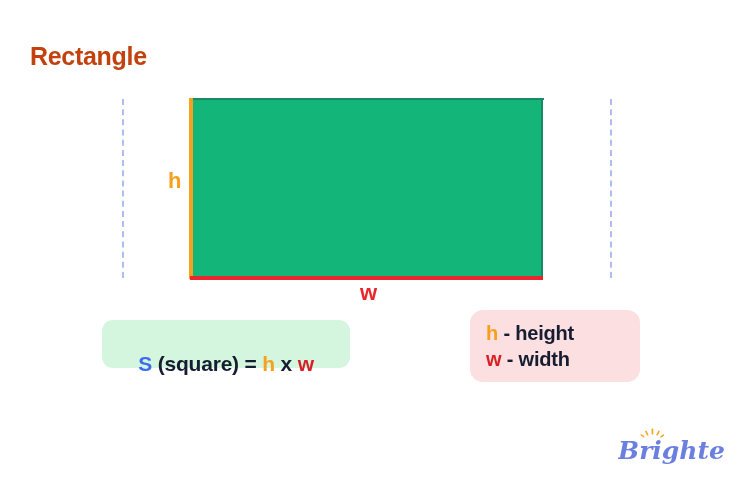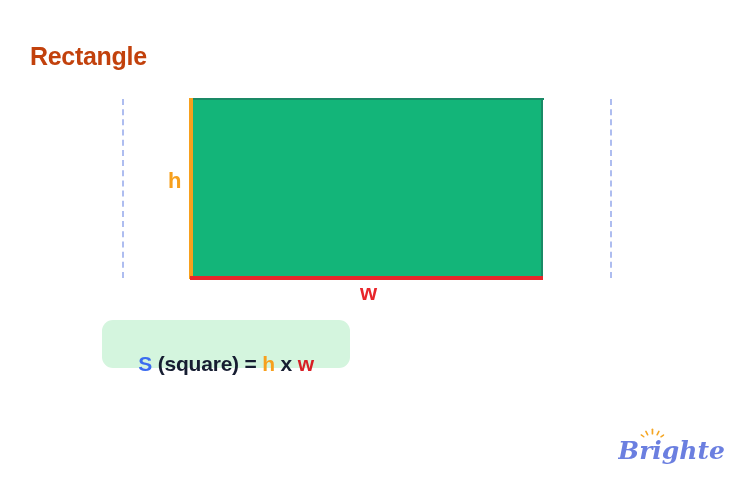--- a/index.html
+++ b/index.html
@@ -171,20 +171,28 @@
 
   <div id="label-h">h</div>
   <div id="label-w">w</div>
 
   <div id="formula-box">
     <div id="formula-text">
       <span class="tok-s">S</span><span class="tok-dark"> (square) = </span><span class="tok-h">h</span><span class="tok-dark"> x </span><span class="tok-w">w</span>
     </div>
   </div>
 
+  <div id="legend-box">
+    <div class="legend-row">
+      <span class="tok-h">h</span><span class="tok-dark"> - </span><span class="tok-dark">height</span>
+    </div>
+    <div class="legend-row">
+      <span class="tok-w">w</span><span class="tok-dark"> - </span><span class="tok-dark">width</span>
+    </div>
+  </div>
 
   <div id="brand-logo">
     <svg width="108" height="40" viewBox="0 0 108 40" xmlns="http://www.w3.org/2000/svg">
 
       <g fill="#f5a623">
         <rect x="33.6" y="0.5" width="1.7" height="6" rx="0.85"></rect>
         <rect x="28.0" y="2.4" width="1.6" height="5.4" rx="0.8" transform="rotate(-28 28.8 5.1)"></rect>
         <rect x="39.2" y="2.4" width="1.6" height="5.4" rx="0.8" transform="rotate(28 40.0 5.1)"></rect>
         <rect x="23.8" y="5.6" width="1.5" height="4.6" rx="0.75" transform="rotate(-55 24.5 7.9)"></rect>
         <rect x="43.5" y="5.6" width="1.5" height="4.6" rx="0.75" transform="rotate(55 44.2 7.9)"></rect>

